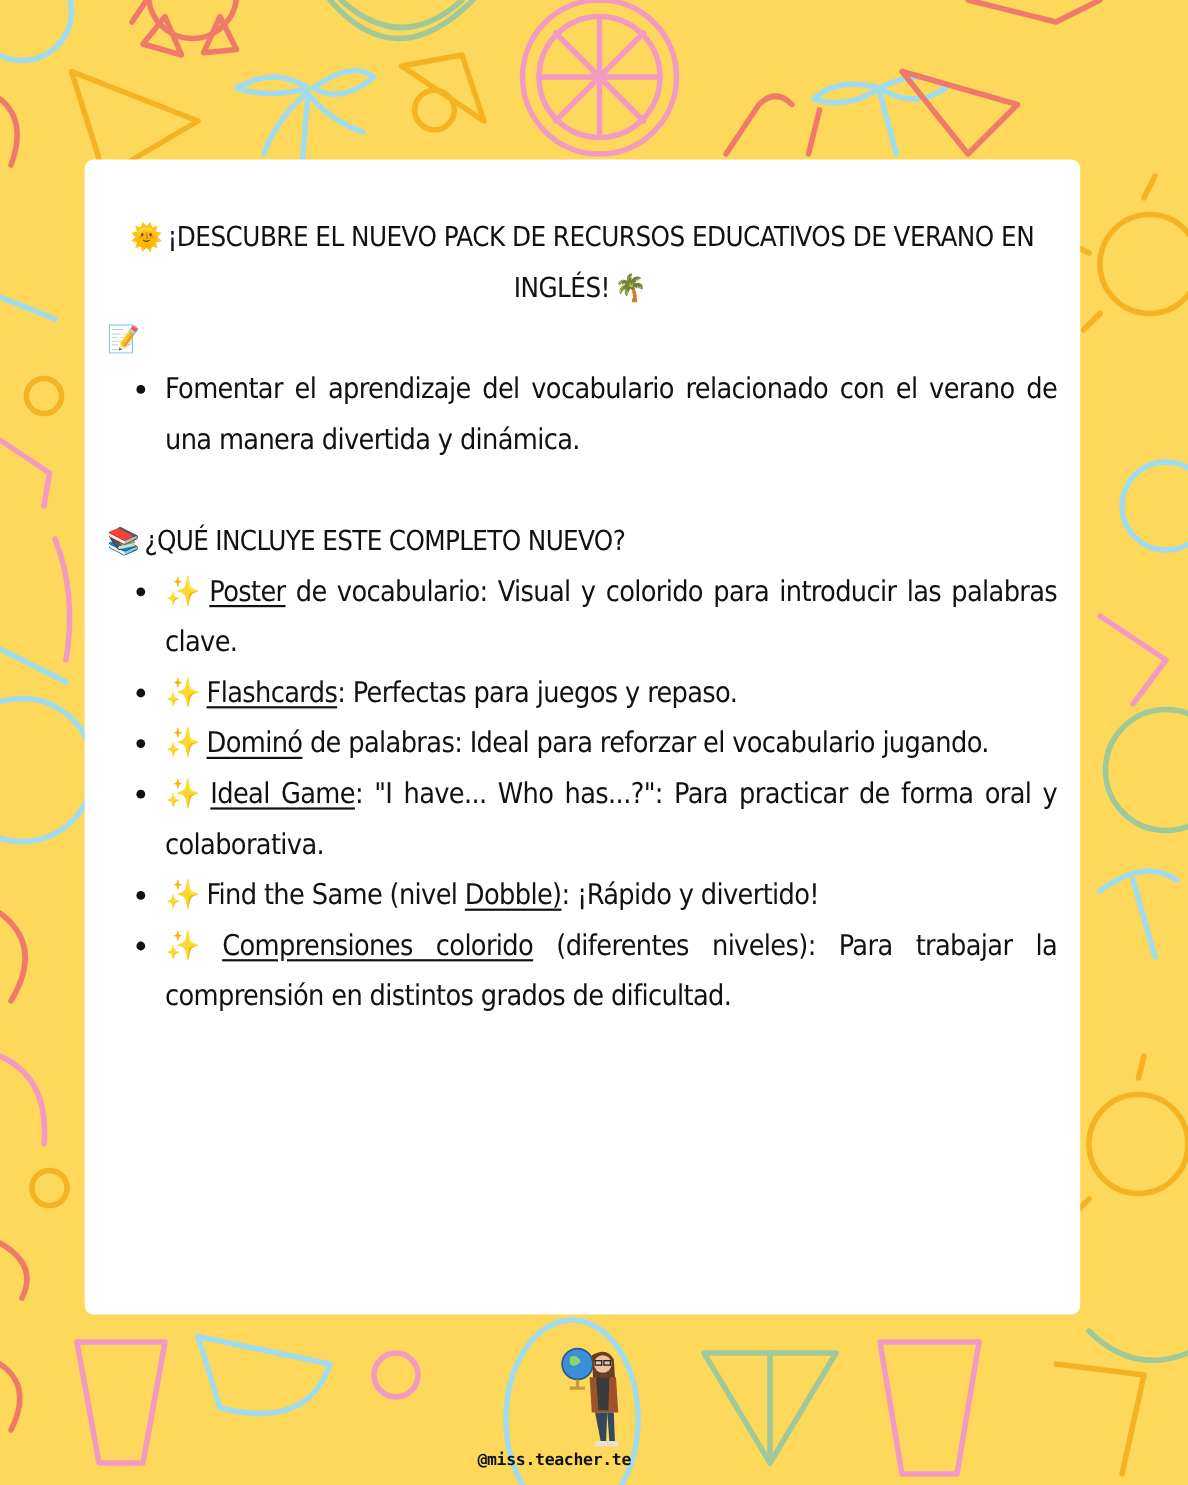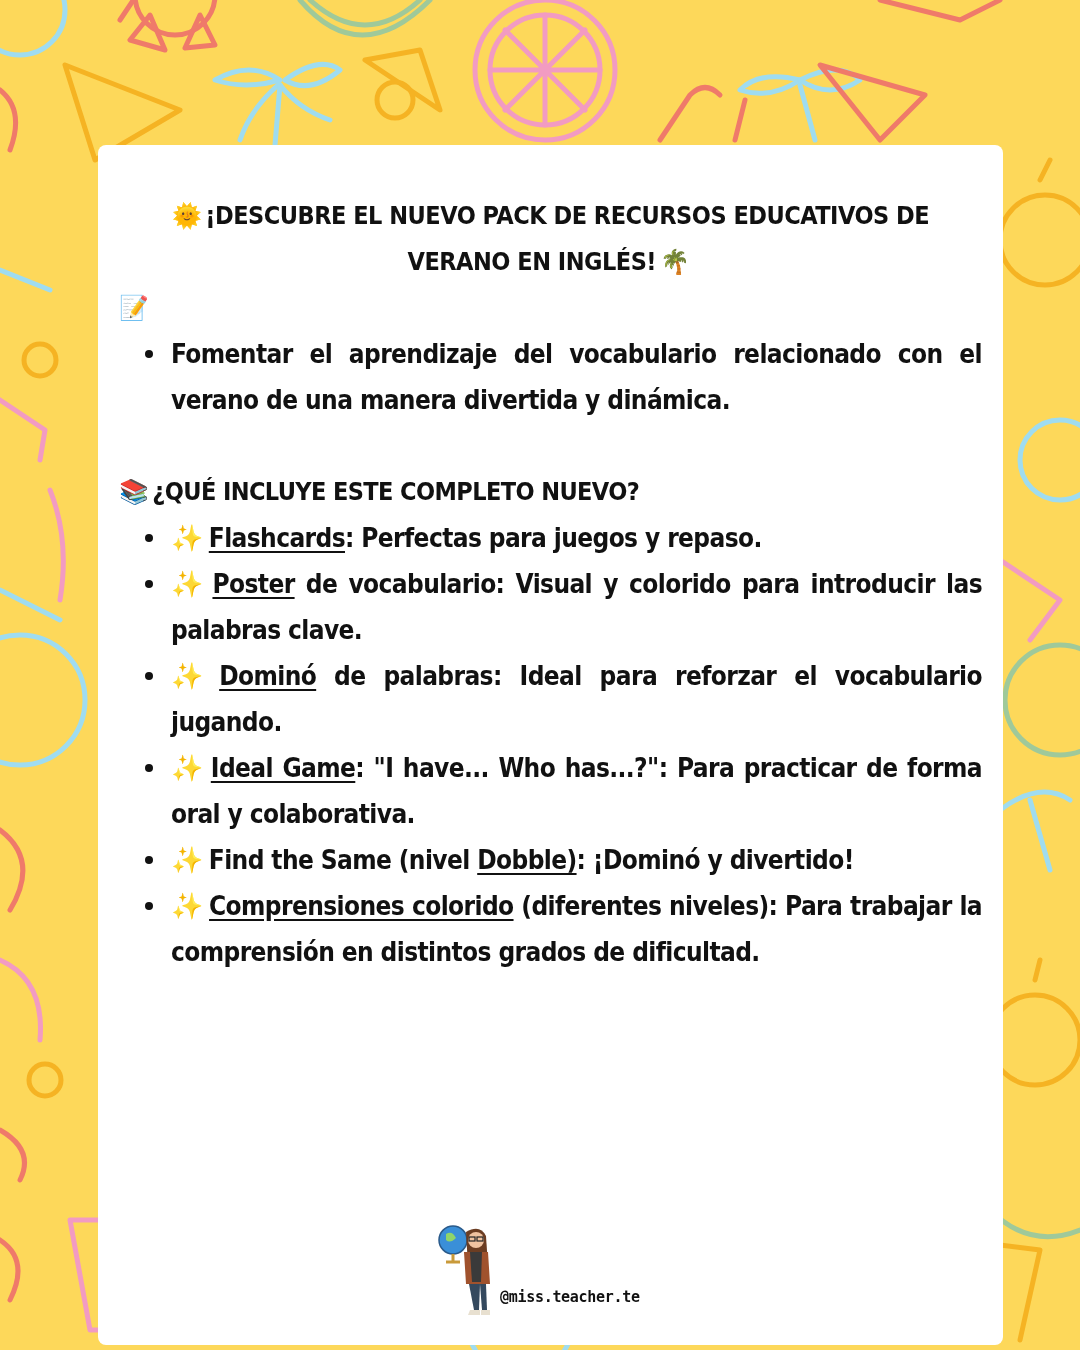--- a/index.html
+++ b/index.html
@@ -3,25 +3,24 @@
   <meta charset="utf-8">
   <style>
     html, body { margin: 0; padding: 0; }
     body {
       width: 1080px; height: 1350px; overflow: hidden; position: relative;
       background: #fdd85a;
       font-family: "DejaVu Sans", sans-serif;
     }
     .bg { position: absolute; inset: 0; z-index: 0; }
     .card {
-      position: absolute; left: 98px; top: 145px; width: 905px; height: 1200px;
+      position: absolute; left: 77px; top: 145px; width: 905px; height: 1050px;
       background: #ffffff; border-radius: 8px; z-index: 1;
       box-sizing: border-box; padding: 48px 21px 0 21px;
       color: #111111;
-      font-weight: bold;
     }
     .title {
       text-align: center; font-size: 25px; line-height: 46px;
       letter-spacing: -0.5px; margin: 0 0 0 0; padding: 0 20px;
       font-family: "DejaVu Sans Condensed", "DejaVu Sans", sans-serif;
     }
     .section-head {
       font-size: 25px; line-height: 46px; letter-spacing: -0.6px;
       font-family: "DejaVu Sans Condensed", "DejaVu Sans", sans-serif;
       display: flex; align-items: center;
@@ -35,21 +34,21 @@
     }
     li::before {
       content: ""; position: absolute; left: -26px; top: 19px;
       width: 8px; height: 8px; border-radius: 50%; background: #111;
     }
     .u { text-decoration: underline; text-underline-offset: 4px; }
     .spark { color: #f6b21b; margin-right: 6px; }
     .gap { height: 46px; }
     .footer {
       position: absolute; left: 436px; top: 1222px; z-index: 2;
-      display: flex; align-items: flex-end;
+      display: flex; align-items: flex-end; flex-direction: column;
     }
     .avatar { width: 66px; height: 96px; position: relative; }
     .handle {
       font-family: "DejaVu Sans Mono", monospace; font-weight: bold;
       font-size: 15px; color: #111; margin-left: -2px; margin-bottom: 12px;
       letter-spacing: -0.3px;
     }
   </style>
 </head>
 <body>
@@ -177,25 +176,25 @@
     <li>Fomentar el aprendizaje del vocabulario relacionado con el verano de una manera divertida y dinámica.</li>
   </ul>
 
   <div class="gap"></div>
 
   <div class="section-head">
     <span class="emoji">📚</span>
     <span>¿QUÉ INCLUYE ESTE COMPLETO NUEVO?</span>
   </div>
   <ul>
+    <li><span class="spark">✨</span><span></span><span class="u">Poster</span><span> de vocabulario: Visual y colorido para introducir las palabras clave.</span></li>
     <li><span class="spark">✨</span><span></span><span class="u">Flashcards</span><span>: Perfectas para juegos y repaso.</span></li>
-    <li><span class="spark">✨</span><span></span><span class="u">Poster</span><span> de vocabulario: Visual y colorido para introducir las palabras clave.</span></li>
     <li><span class="spark">✨</span><span></span><span class="u">Dominó</span><span> de palabras: Ideal para reforzar el vocabulario jugando.</span></li>
     <li><span class="spark">✨</span><span></span><span class="u">Ideal Game</span><span>: "I have... Who has...?": Para practicar de forma oral y colaborativa.</span></li>
-    <li><span class="spark">✨</span><span>Find the Same (nivel </span><span class="u">Dobble)</span><span>: ¡Dominó y divertido!</span></li>
+    <li><span class="spark">✨</span><span>Find the Same (nivel </span><span class="u">Dobble)</span><span>: ¡Rápido y divertido!</span></li>
     <li><span class="spark">✨</span><span></span><span class="u">Comprensiones colorido</span><span> (diferentes niveles): Para trabajar la comprensión en distintos grados de dificultad.</span></li>
   </ul>
 </div>
 
 <div class="footer">
   <svg class="avatar" viewBox="0 0 66 96">
     <circle cx="17" cy="18" r="14" fill="#3a8fd8" stroke="#2a5a8a" stroke-width="1.5"></circle>
     <path d="M10 12 Q16 8 20 16 Q14 22 10 18 Z" fill="#8fd46a"></path>
     <path d="M17 32 L17 40 M10 40 L24 40" stroke="#c99a3a" stroke-width="3"></path>
     <path d="M30 10 Q44 2 50 14 L52 44 L32 44 Z" fill="#6b3d22"></path>

